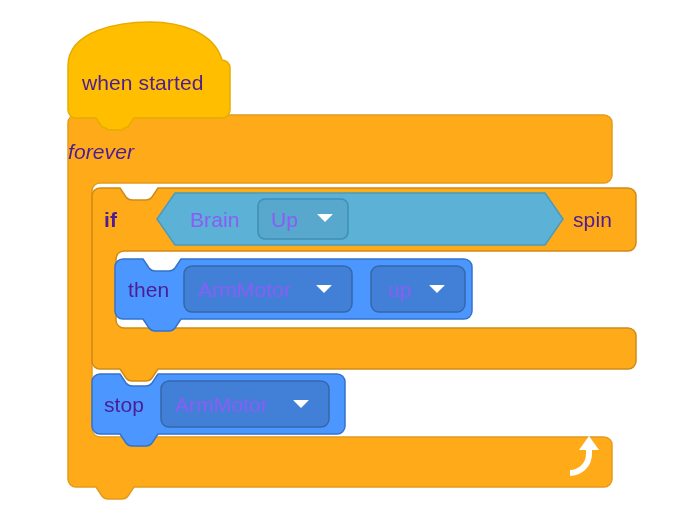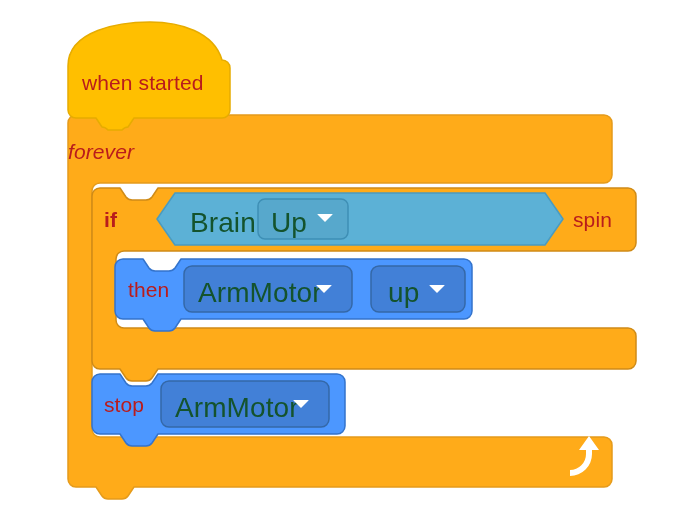--- a/index.html
+++ b/index.html
@@ -21,32 +21,32 @@
     position: absolute;
     left: 0;
     top: 0;
     width: 690px;
     height: 526px;
   }
 
   
   .blk-label {
     position: absolute;
-    color: #b91c1c;
+    color: #4c1d95;
     font-size: 21px;
     font-weight: 400;
     font-family: "Liberation Sans", sans-serif;
     white-space: nowrap;
     line-height: 1;
     letter-spacing: 0.1px;
   }
   .field-label {
     position: absolute;
-    color: #14532d;
-    font-size: 28px;
+    color: #8b5cf6;
+    font-size: 21px;
     font-weight: 400;
     font-family: "Liberation Sans", sans-serif;
     white-space: nowrap;
     line-height: 1;
     letter-spacing: 0.1px;
   }
 
   
   .caret {
     position: absolute;

